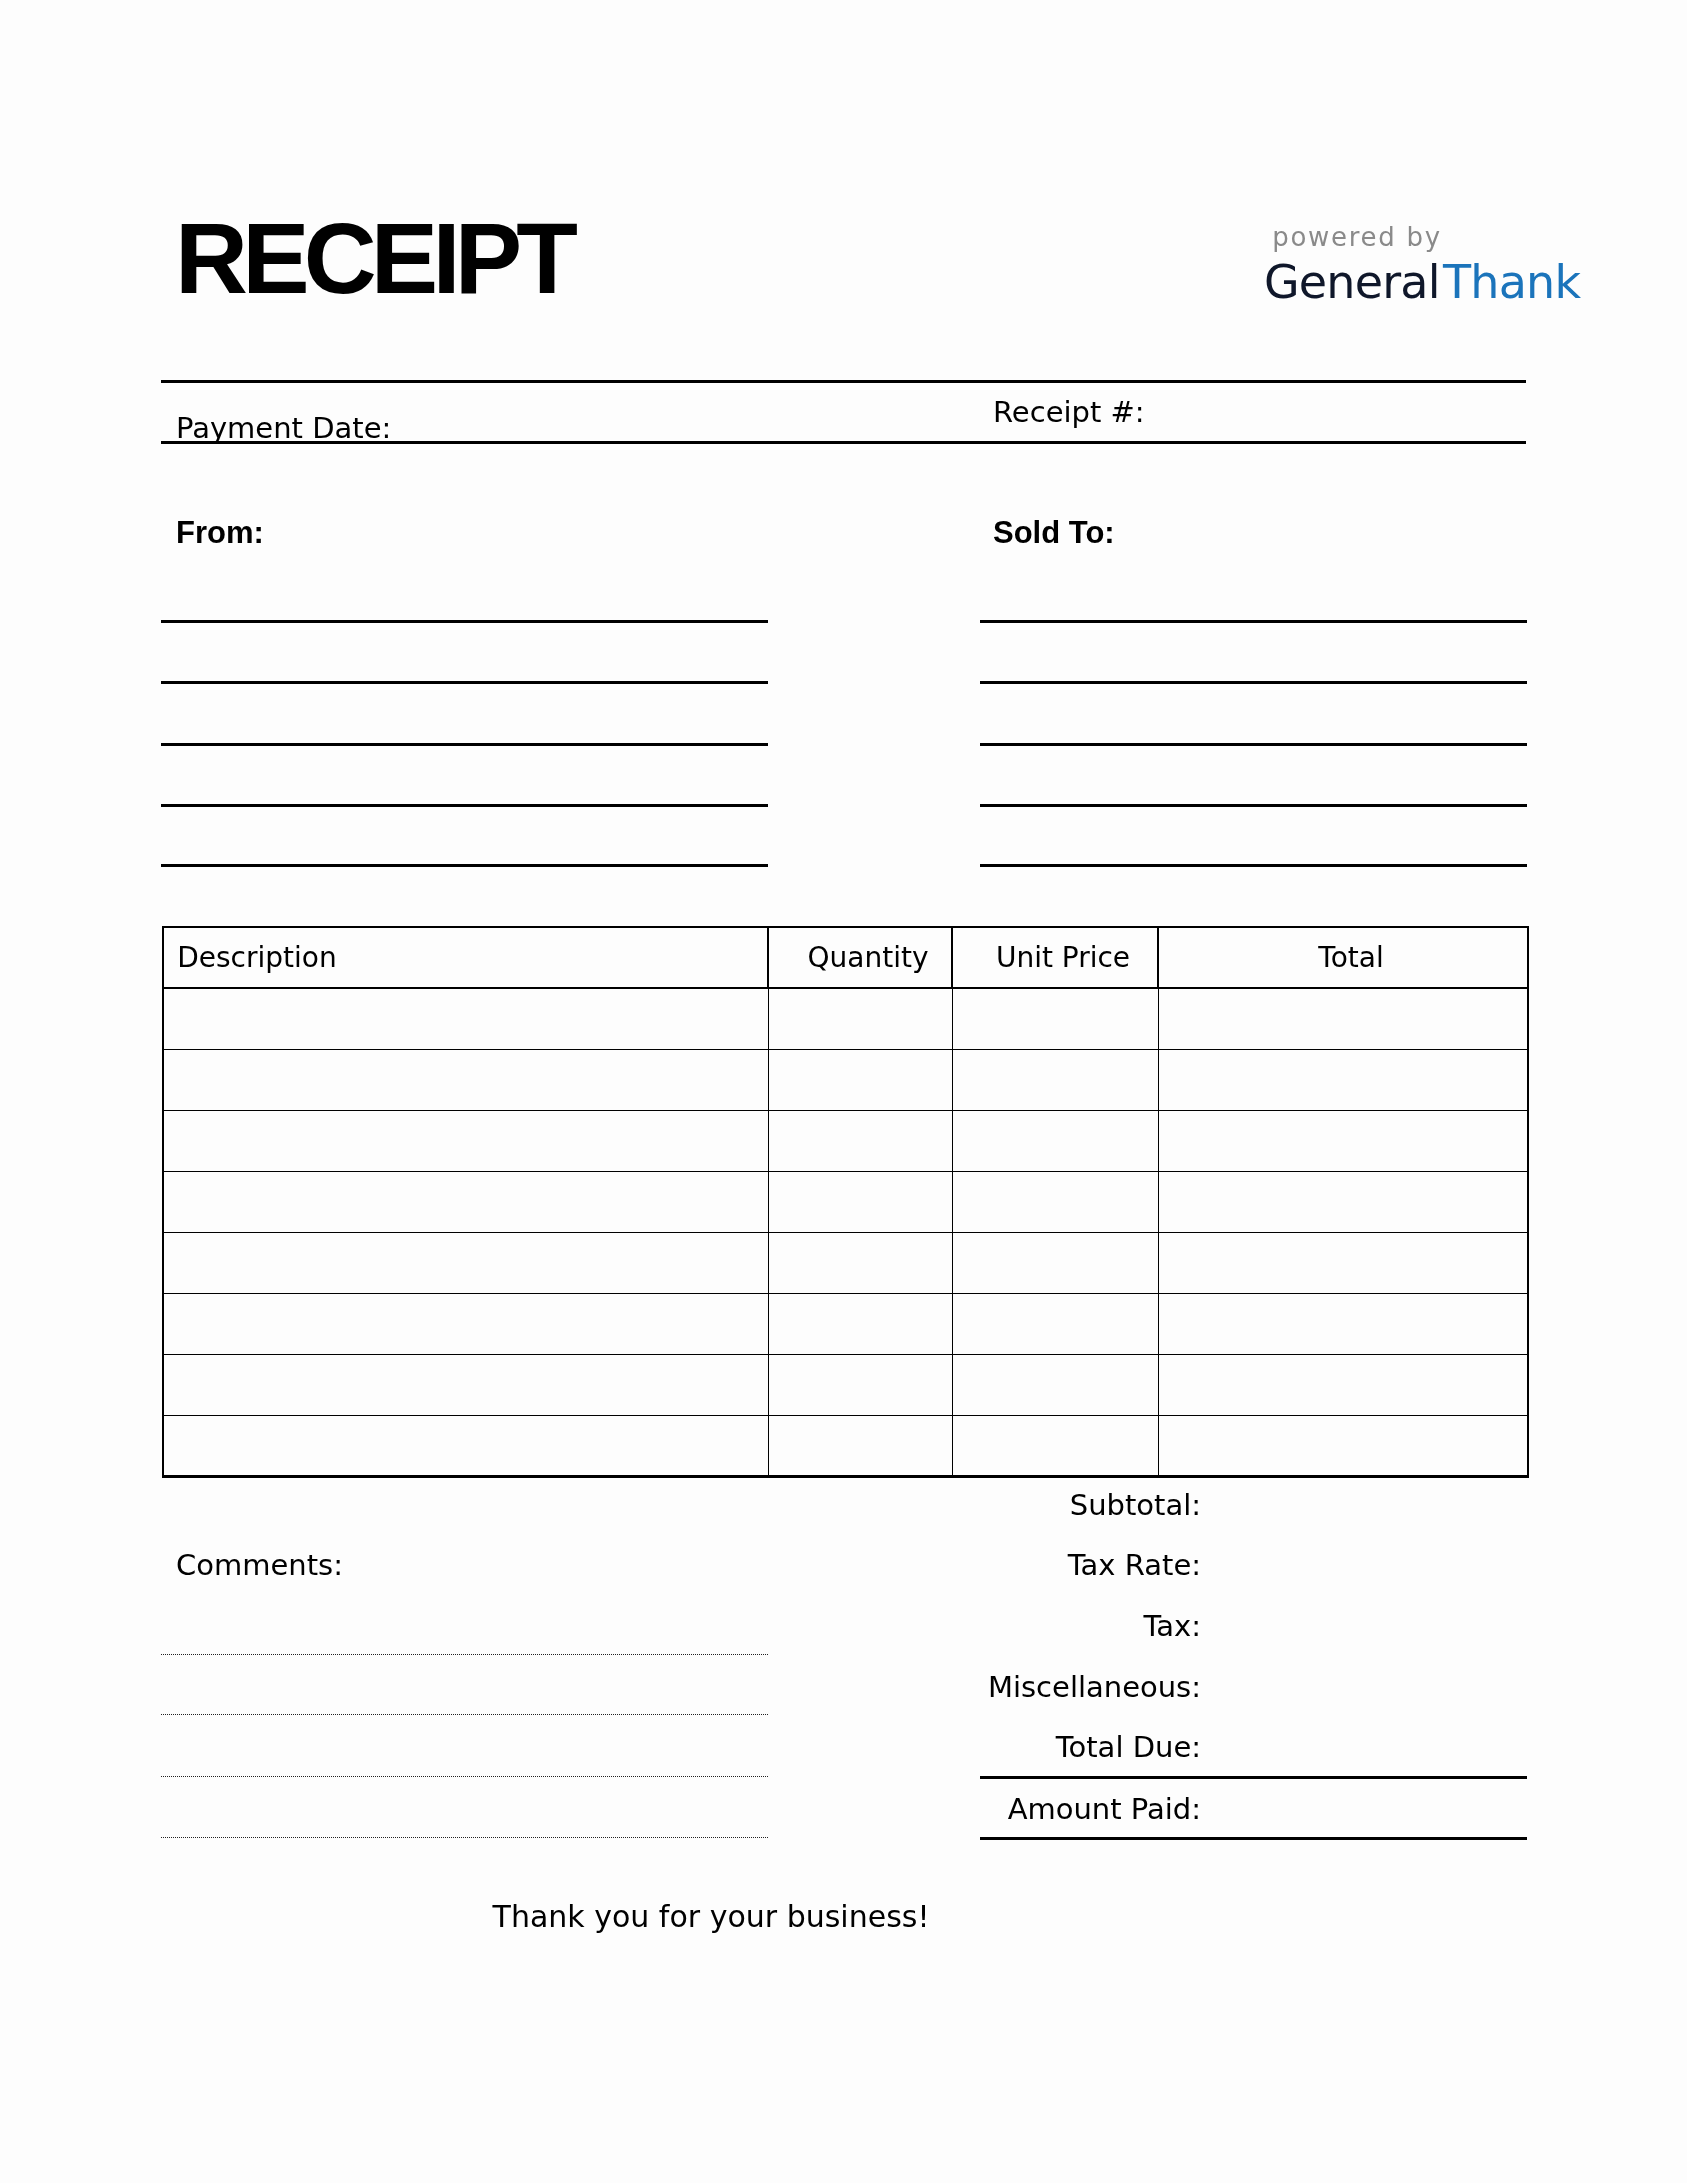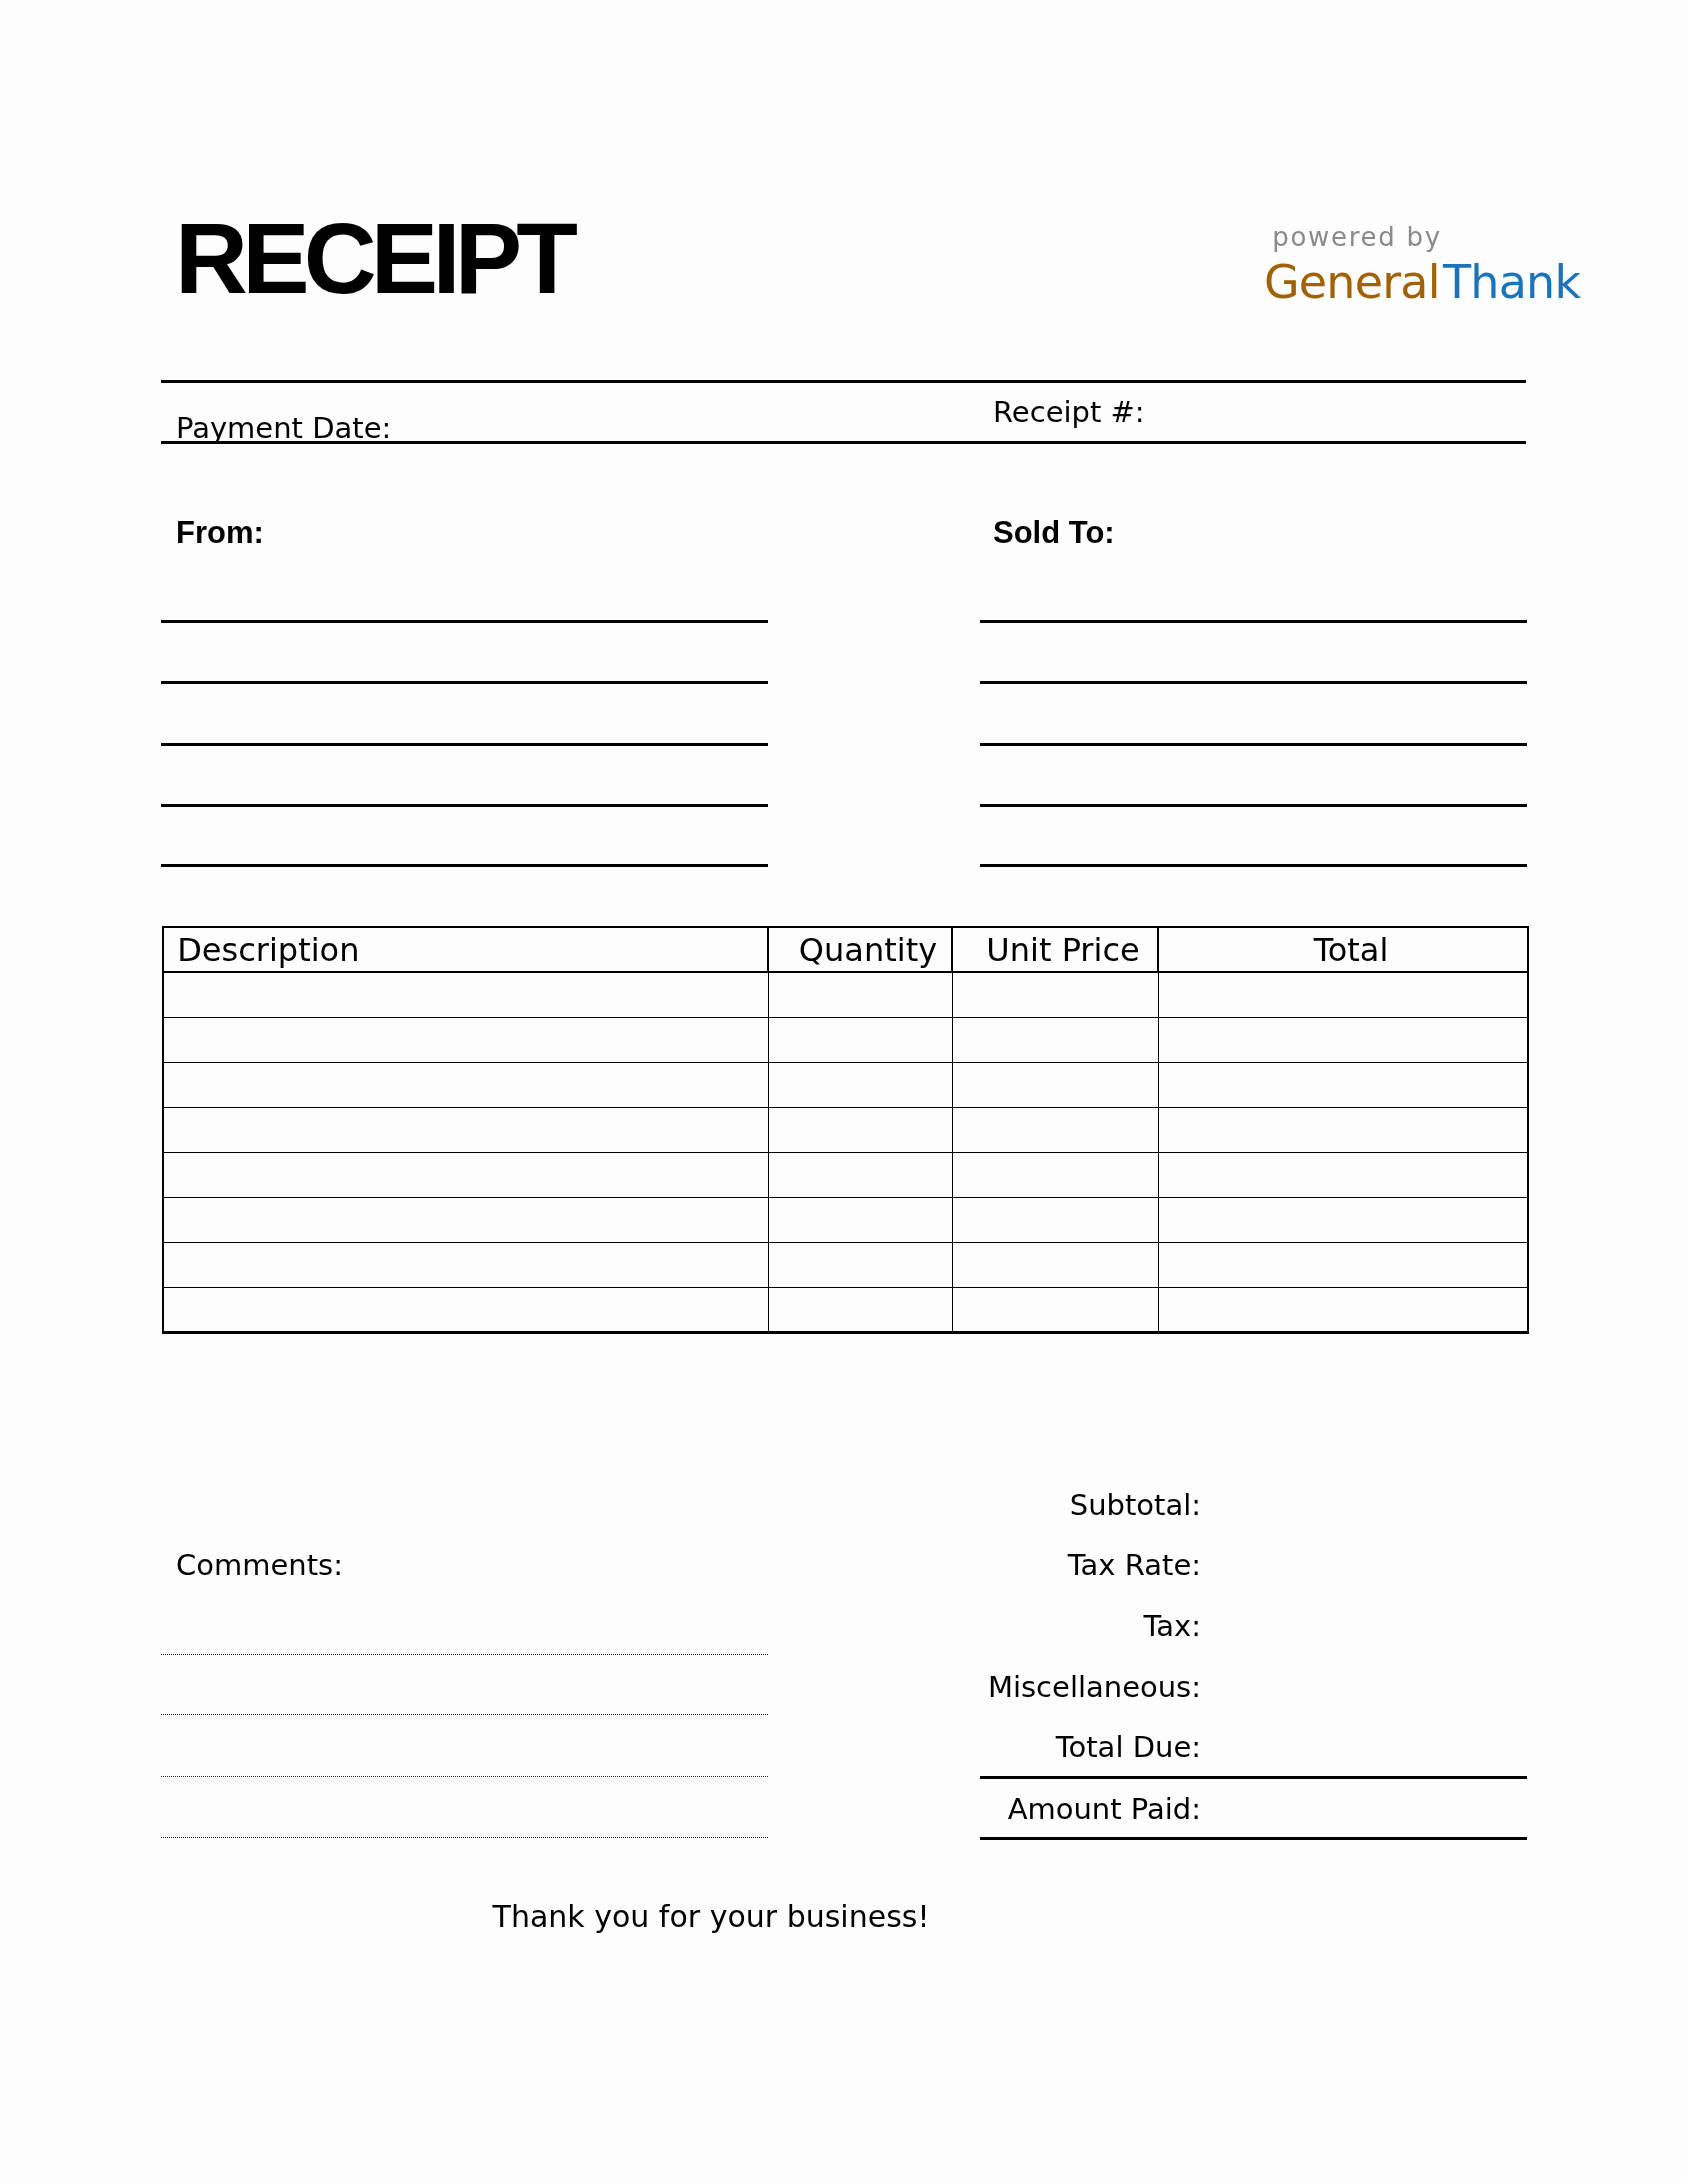--- a/index.html
+++ b/index.html
@@ -36,21 +36,21 @@
       letter-spacing: 1.7px;
     }
     .brand-name {
       position: absolute;
       left: 0; top: 33px;
       font-family: "DejaVu Sans", sans-serif;
       font-size: 46px;
       white-space: nowrap;
       letter-spacing: -0.8px;
     }
-    .brand-general { color: #a16207; }
+    .brand-general { color: #0f172a; }
     .brand-blue { color: #1b74bb; margin-left: 3.3px; }
 
     .hline {
       position: absolute;
       height: 2.5px;
       background: #000;
     }
     .dotline {
       position: absolute;
       height: 1.7px;
@@ -72,24 +72,24 @@
 
     .items-table {
       position: absolute;
       left: 162px; top: 926px;
       width: 1365px;
       border-collapse: collapse;
       table-layout: fixed;
     }
     .items-table th, .items-table td {
       border: 2.5px solid #000;
-      height: 45px;
+      height: 61px;
       padding: 0;
       font-weight: normal;
-      font-size: 32px;
+      font-size: 28px;
     }
     .items-table th.left { text-align: left; padding-left: 13.2px; }
     .items-table th.center { text-align: center; padding-left: 16px; }
     .items-table td { border-width: 1.7px 1.7px 1.7px 1.7px; }
     .items-table tr td:first-child, .items-table tr th:first-child { border-left-width: 2.5px; }
     .items-table tr td:last-child, .items-table tr th:last-child { border-right-width: 2.5px; }
     .items-table tr:last-child td { border-bottom-width: 3.3px; }
     .items-table thead th { border-top-width: 2.5px; border-bottom-width: 2.5px; }
 
     .thanks {

